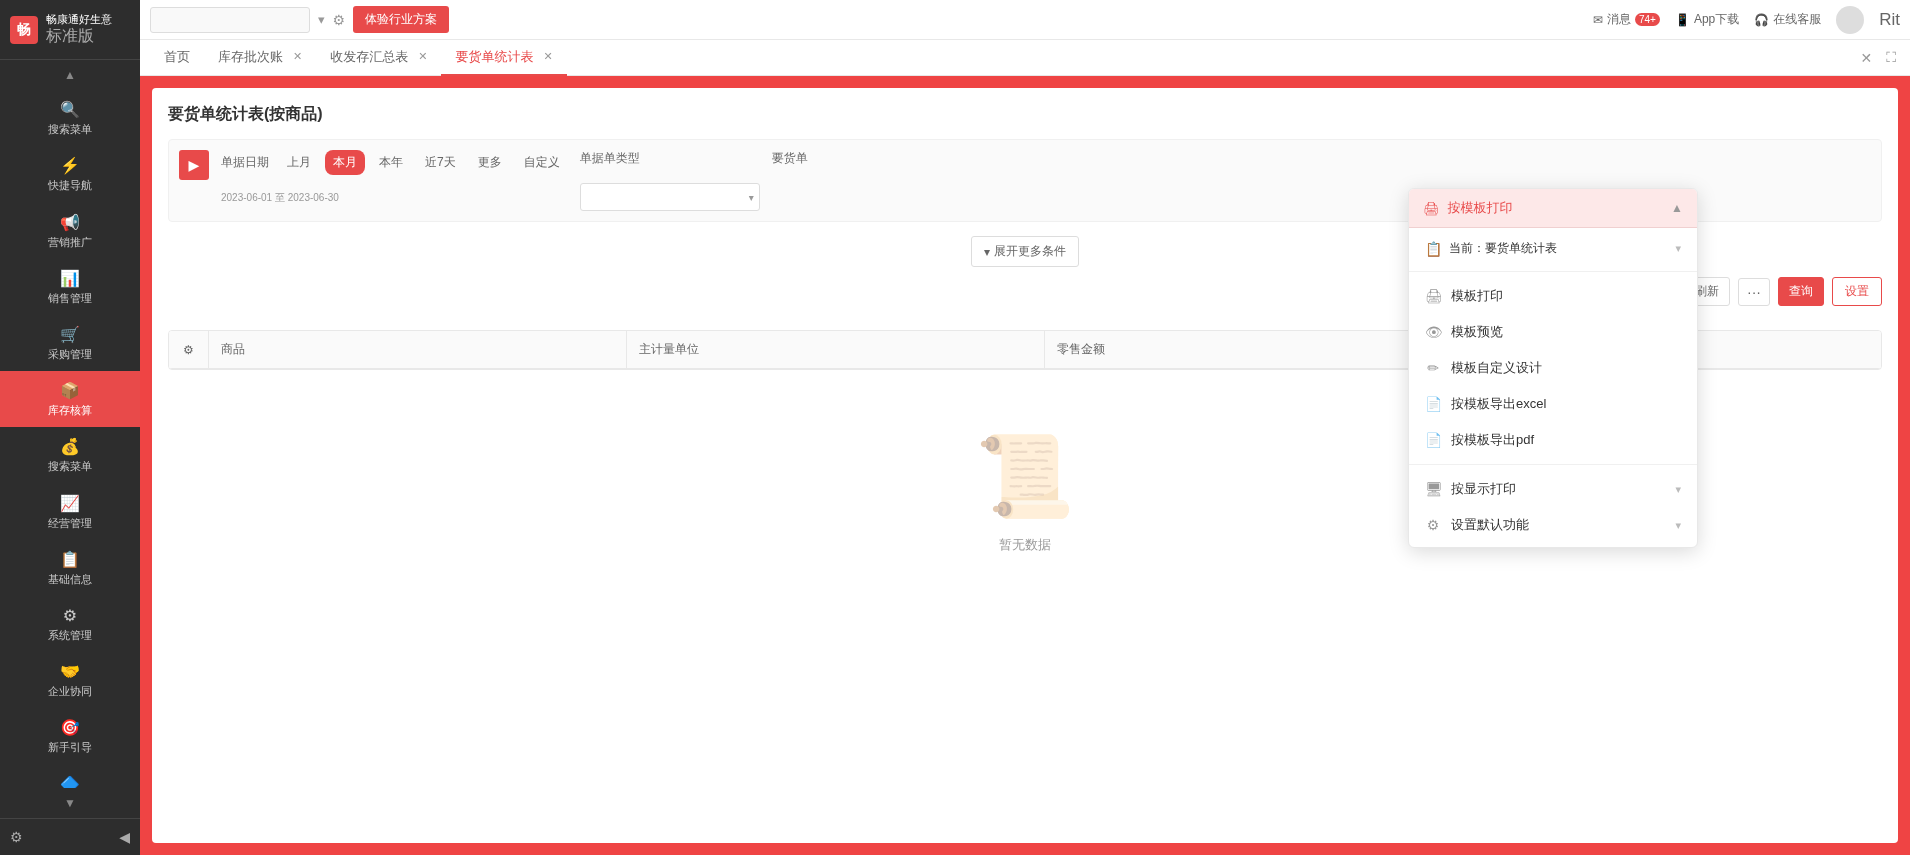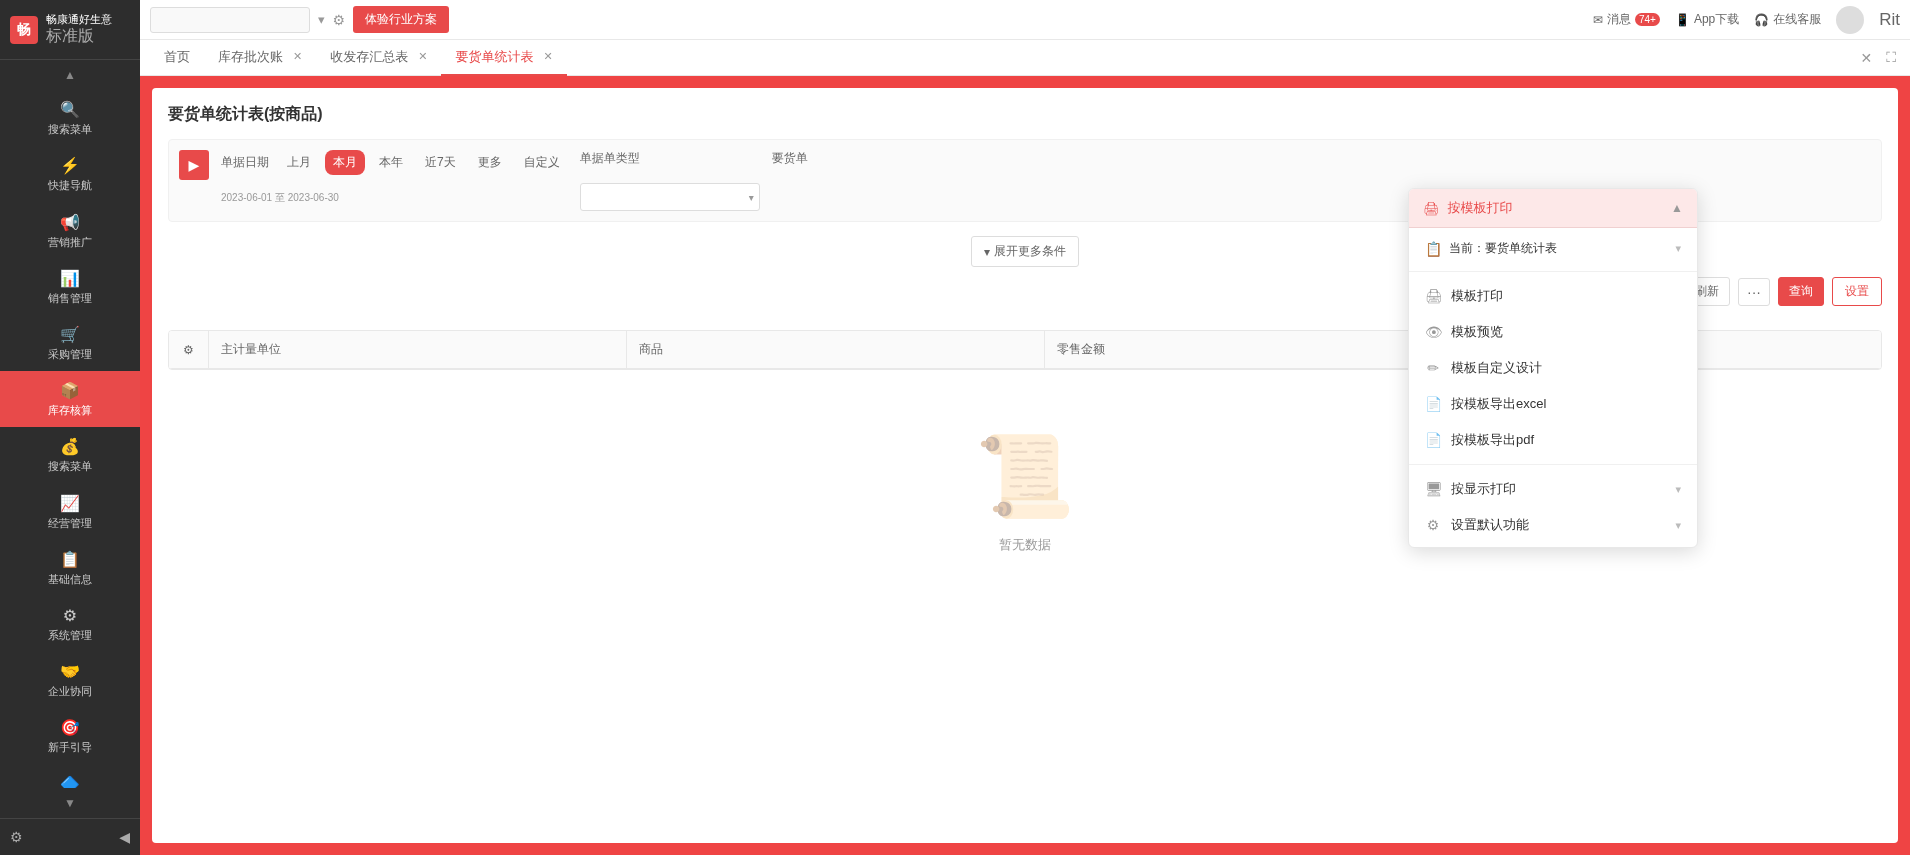--- a/index.html
+++ b/index.html
@@ -294,22 +294,22 @@
           <span>刷新</span>
         </div>
         <div class="btn-more">···</div>
         <button class="action-btn primary">查询</button>
         <button class="settings-btn">设置</button>
       </div>
 
       <div class="table-wrap">
         <div class="table-header">
           <div class="th th-gear">⚙</div>
+          <div class="th">商品</div>
           <div class="th">主计量单位</div>
-          <div class="th">商品</div>
           <div class="th">零售金额</div>
         </div>
       </div>
 
       <div class="empty-state">
         <div style="font-size:80px; opacity:0.4;">📜</div>
         <div class="empty-text">暂无数据</div>
       </div>
 
       <div class="print-dropdown">

